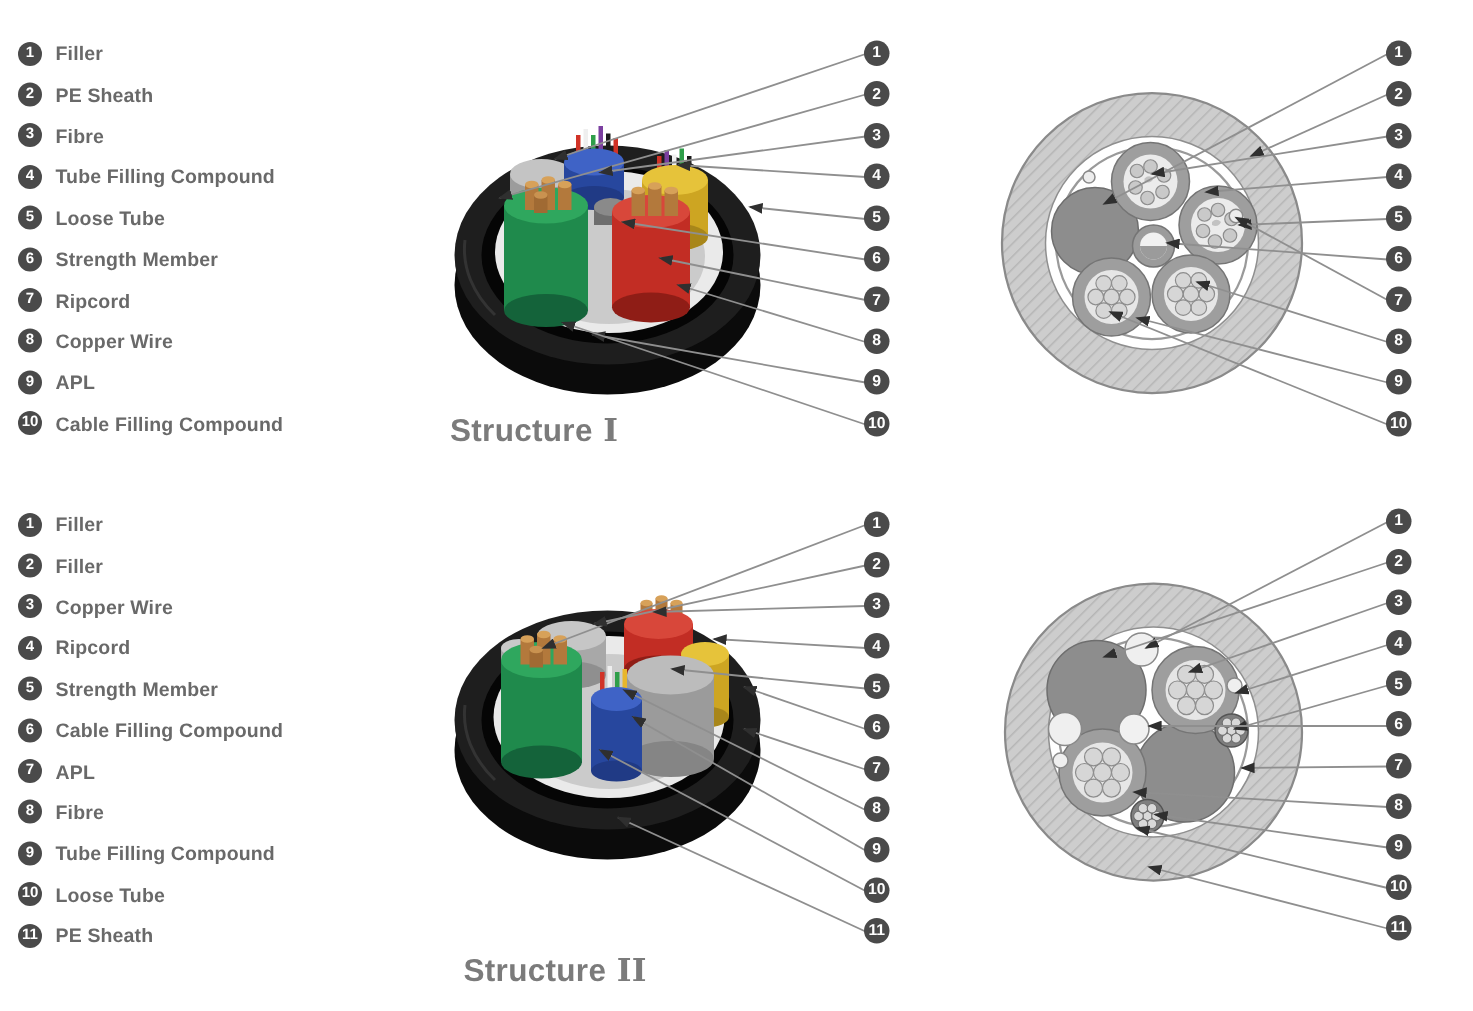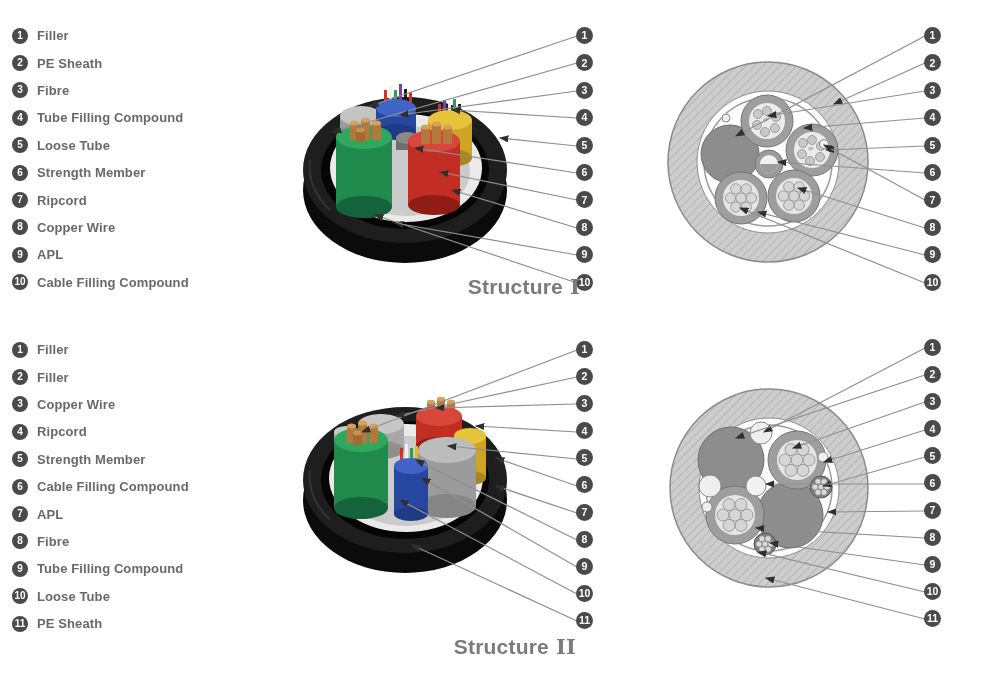--- a/index.html
+++ b/index.html
@@ -20,21 +20,21 @@
   .legend-label { font-size:13px; font-weight:700; color:#696969; letter-spacing:.1px; white-space:nowrap; }
 
   
   .callout-col { position:absolute; display:flex; flex-direction:column; }
   .callout-col .badge { width:17px; height:17px; font-size:10.5px; }
   .gap-a { gap:10.4px; }
   .gap-b { gap:10.1px; }
 
   
   .struct-title {
-    position:absolute; width:280px; text-align:right;
+    position:absolute; width:280px; text-align:left;
     font-size:21px; font-weight:700; color:#7b7b7b; letter-spacing:.2px;
   }
   .struct-title .numeral { font-family:"DejaVu Serif", serif; font-weight:600; margin-left:7px; }
 
   .art { position:absolute; }
 </style>
 </head>
 <body>
 
 <div class="stage">
@@ -535,17 +535,17 @@
       <span class="badge">4</span>
       <span class="badge">5</span>
       <span class="badge">6</span>
       <span class="badge">7</span>
       <span class="badge">8</span>
       <span class="badge">9</span>
       <span class="badge">10</span>
       <span class="badge">11</span>
     </div>
 
-  <div class="struct-title" style="left:296px; top:634px;">
+  <div class="struct-title" style="left:309px; top:634px;">
     <span>Structure</span><span class="numeral">II</span>
   </div>
 
 </div>
 
 </body></html>

